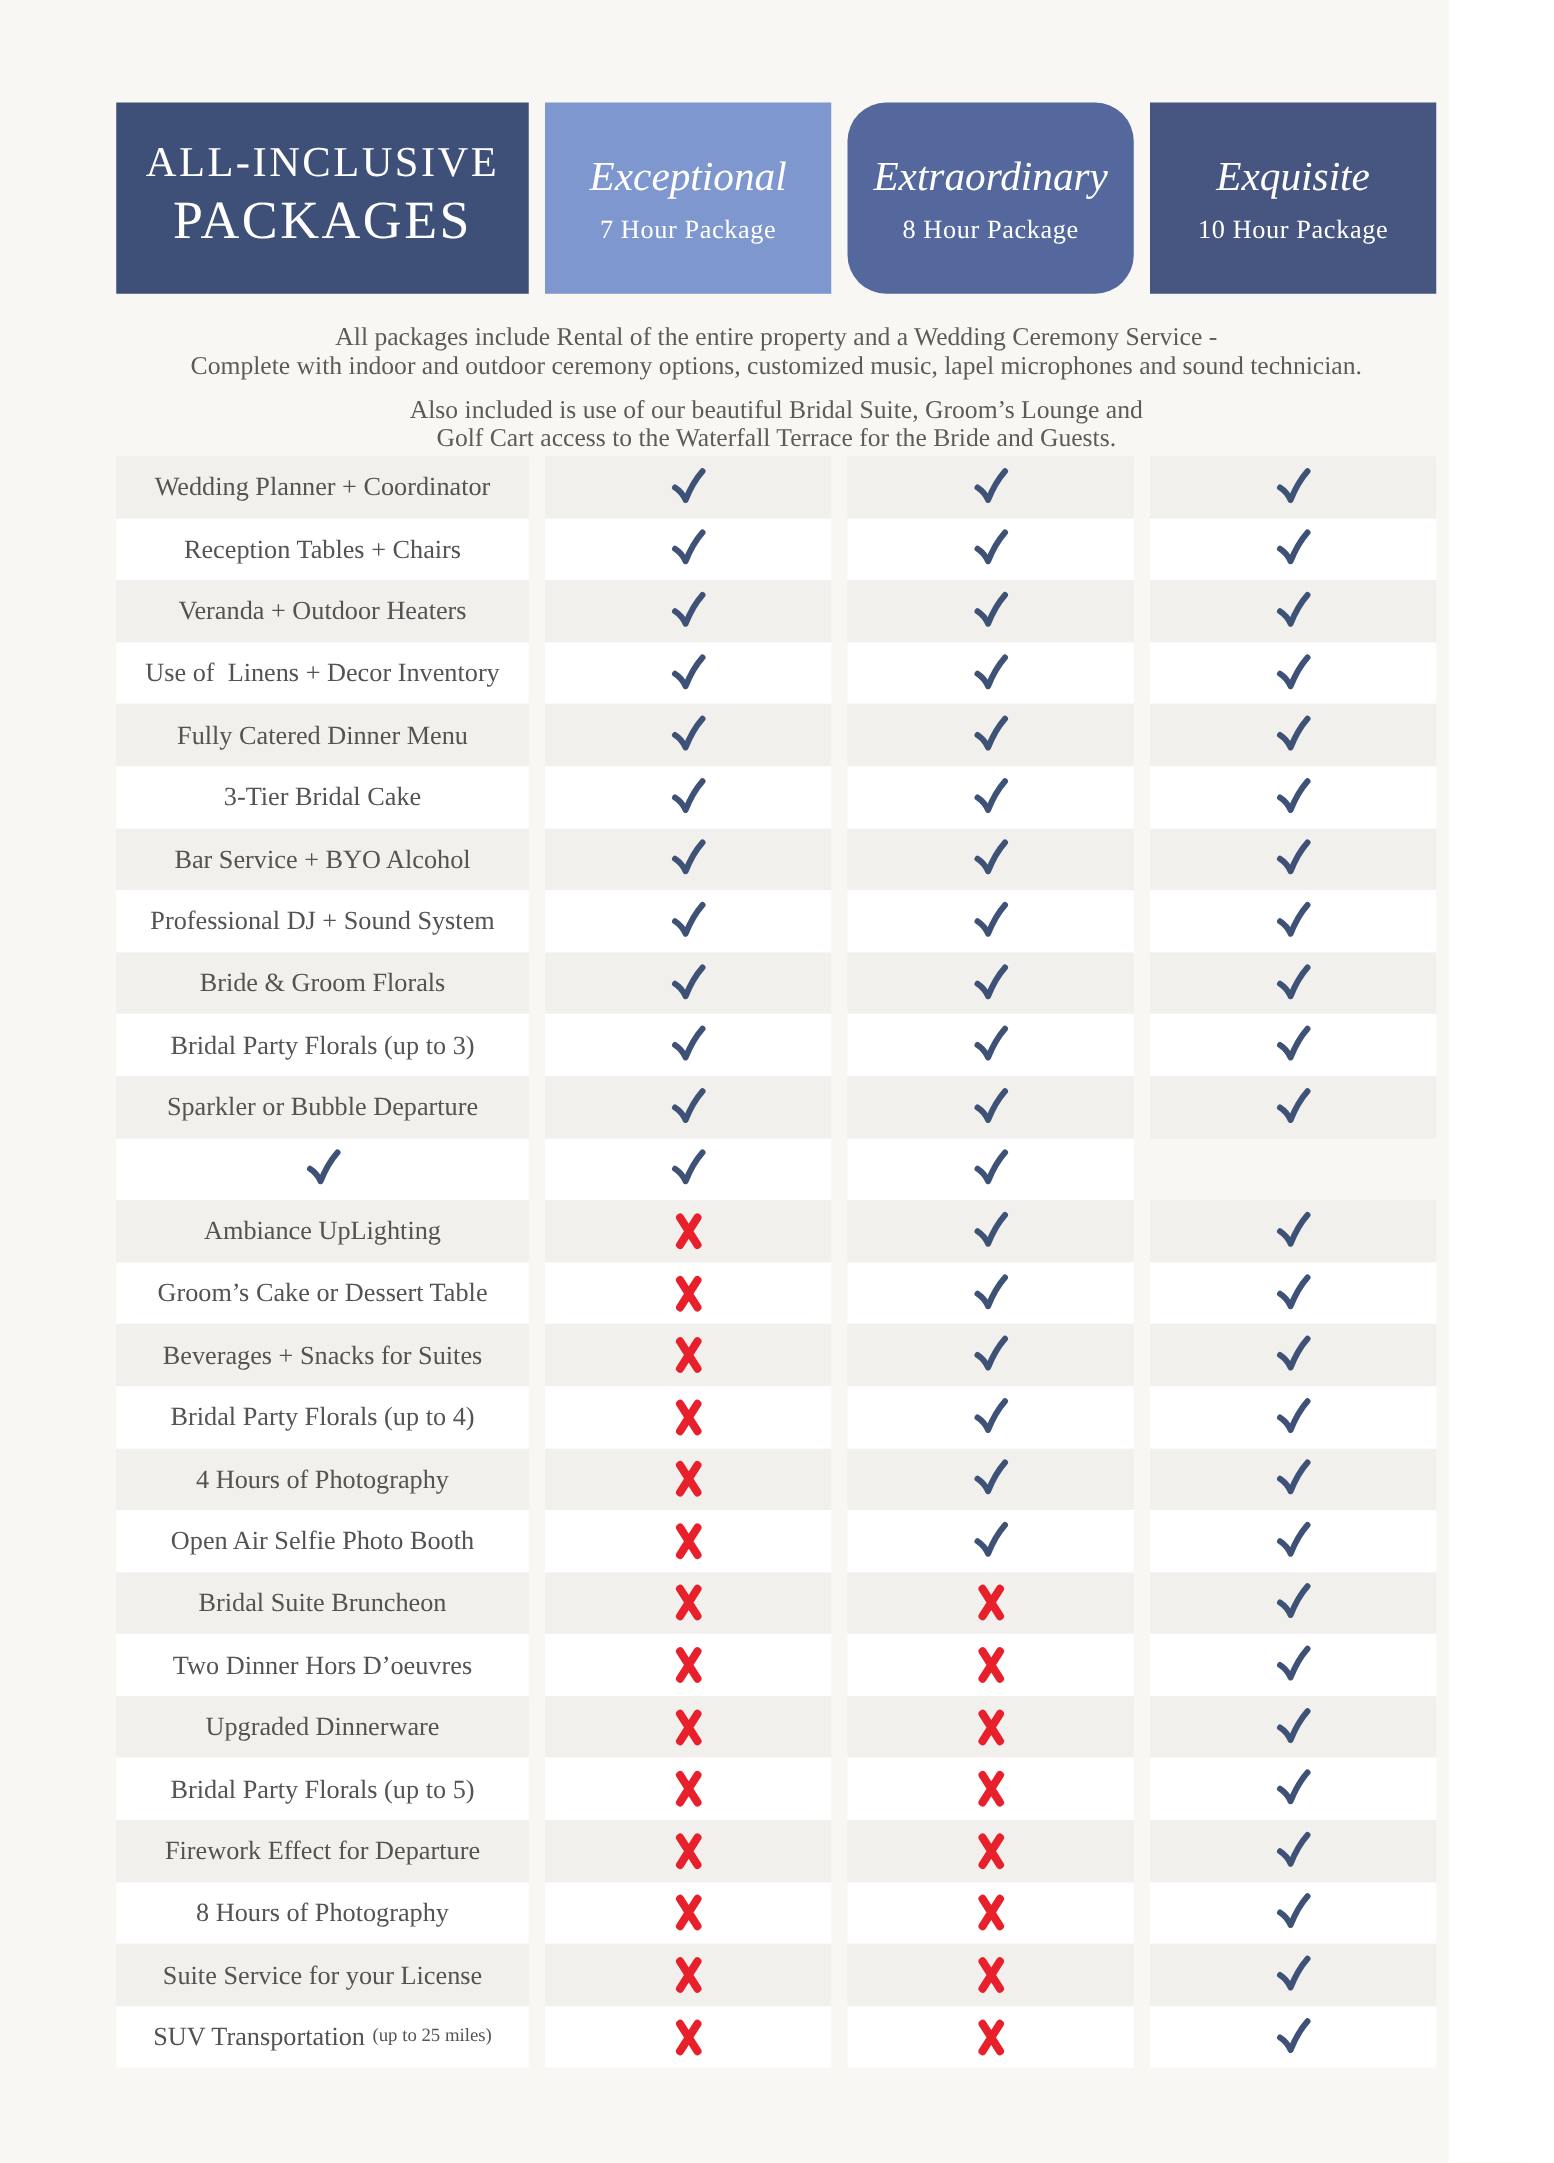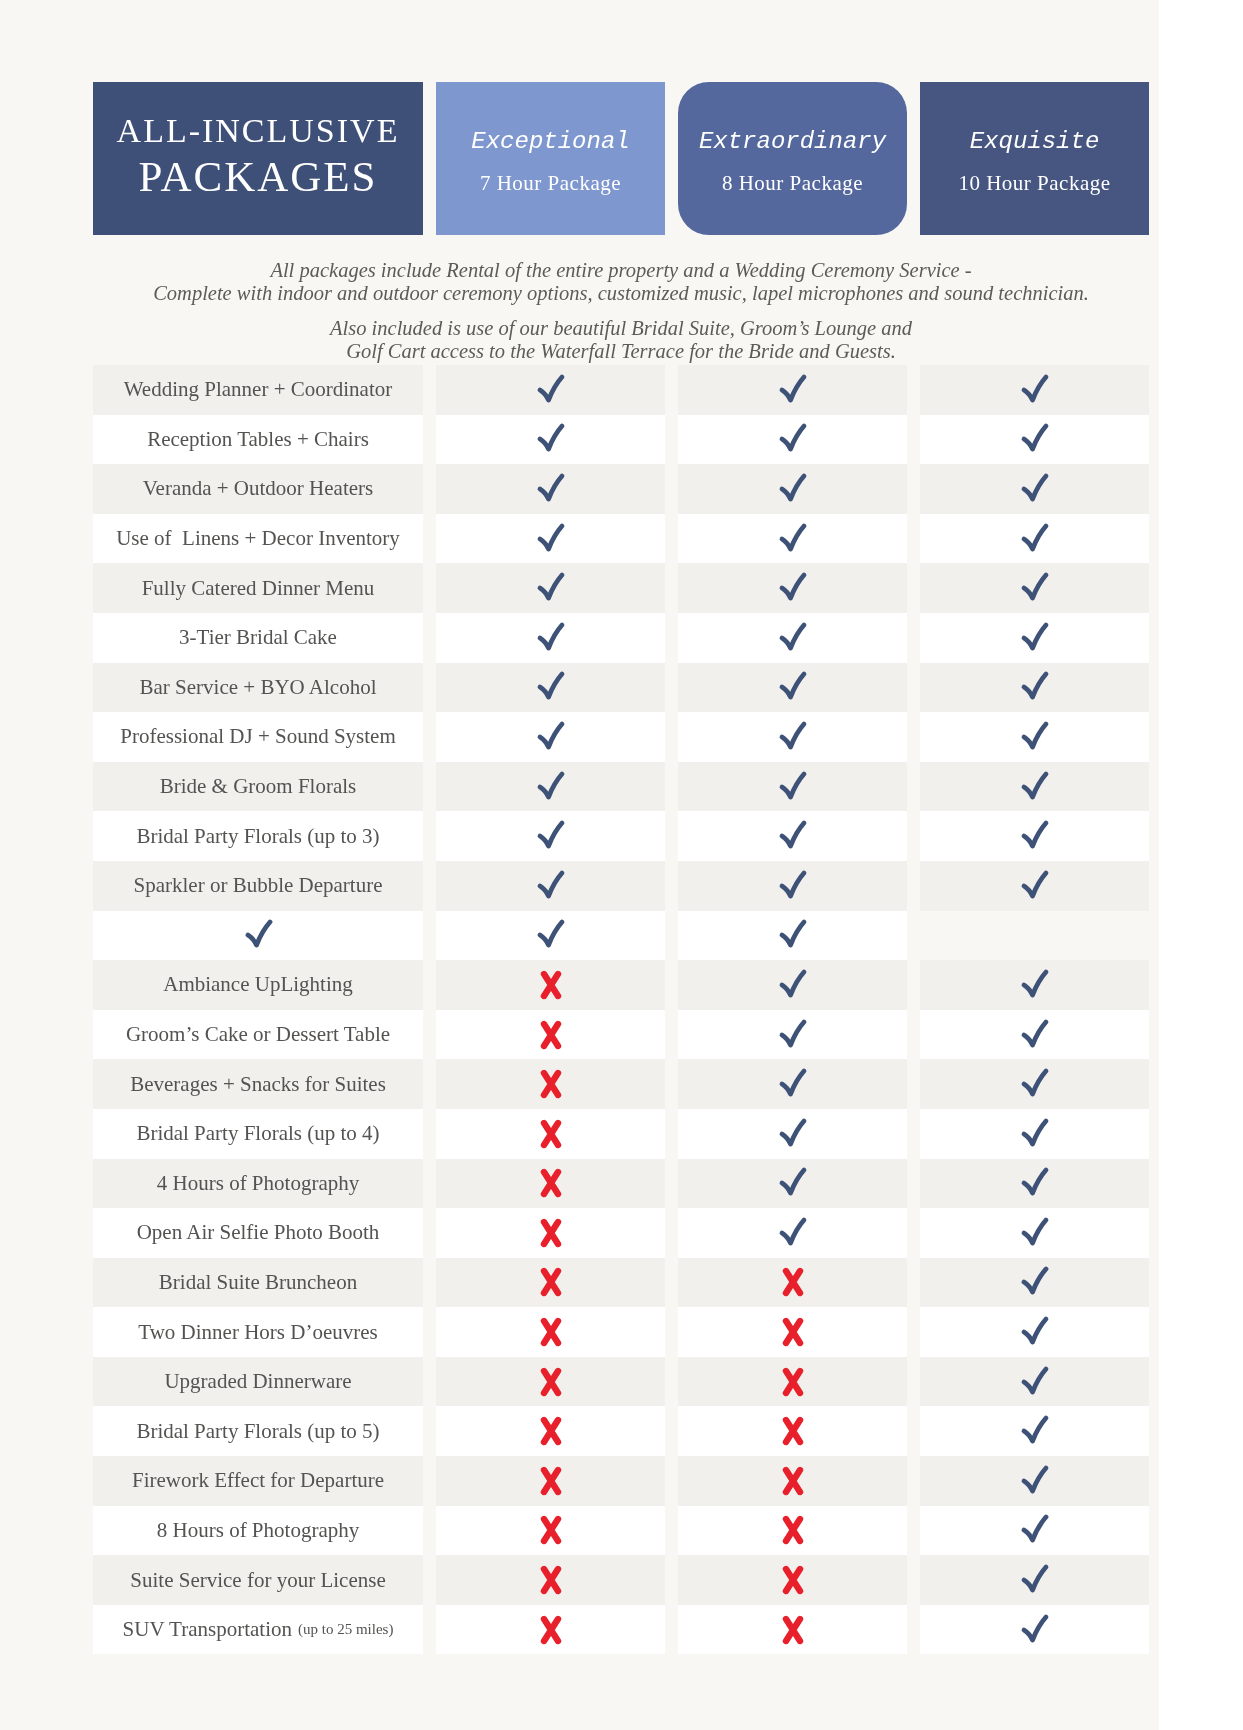--- a/index.html
+++ b/index.html
@@ -39,40 +39,40 @@
     line-height:36px;
     white-space:nowrap;
   }
   .title-line2{
     font-size:43px;
     letter-spacing:2px;
     line-height:56px;
     white-space:nowrap;
   }
   .pkg-name{
-    font-family:Liberation Mono, monospace;
+    font-family:Liberation Serif, serif;
     font-style:italic;
-    font-size:24px;
+    font-size:33px;
     line-height:40px;
     white-space:nowrap;
   }
   .pkg-sub{
     font-size:21px;
     line-height:24px;
     margin-top:9px;
     letter-spacing:0.5px;
   }
   
   .intro{
     margin-top:24px;
     text-align:center;
     color:#5c5b58;
     font-size:20.5px;
   }
-  .intro .line{line-height:23px;font-style:italic;}
+  .intro .line{line-height:23px;}
   .intro .para2{margin-top:12px;}
   
   .features-table{margin-top:2px;}
   .row{height:49.6px;}
   .cell{
     height:100%;
     display:flex;
     align-items:center;
     justify-content:center;
   }

